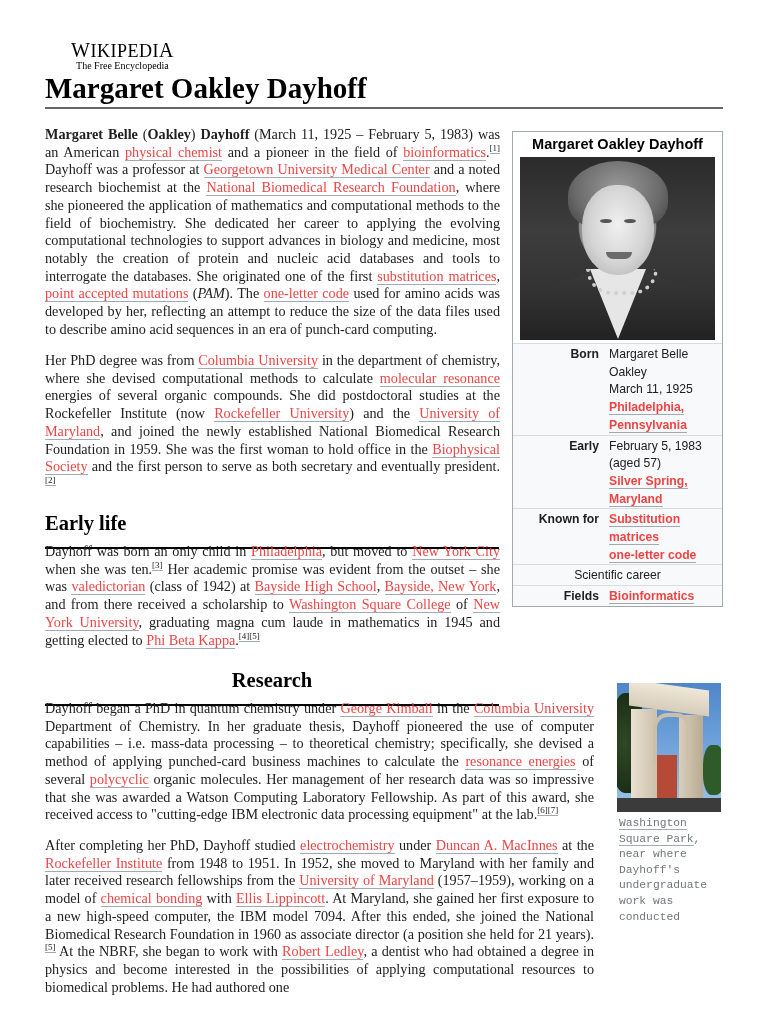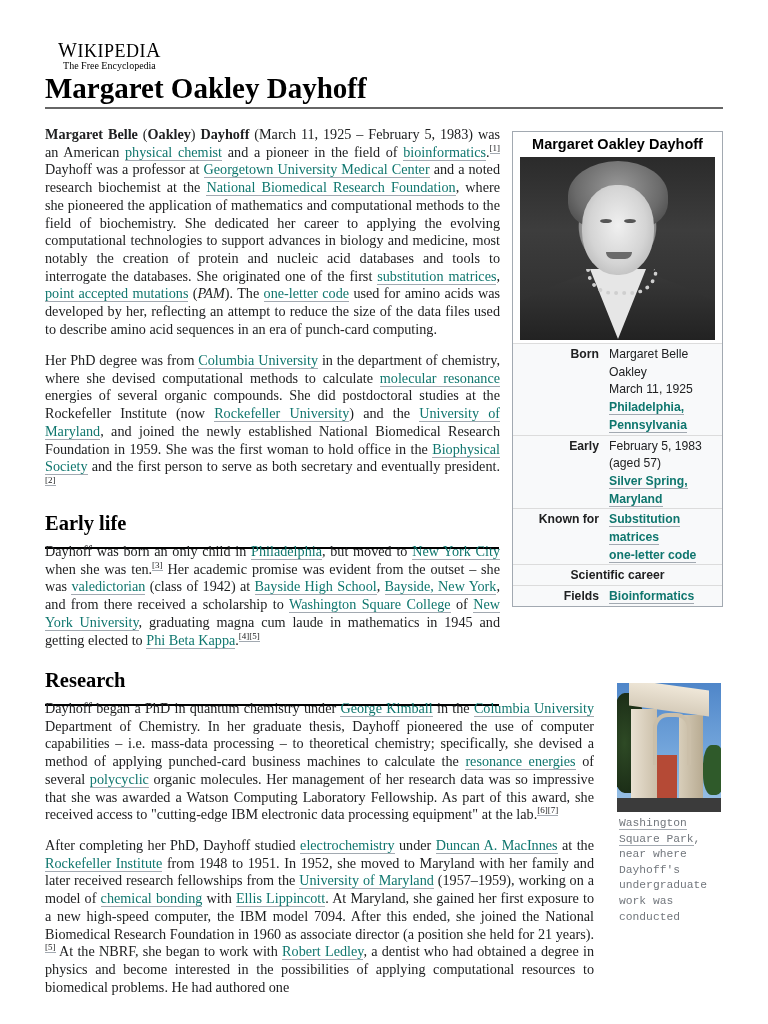--- a/index.html
+++ b/index.html
@@ -1,24 +1,24 @@
 <!DOCTYPE html>
 <html><head>
   <meta charset="utf-8">
   <style>
     html, body { margin: 0; padding: 0; background: #ffffff; }
     body {
       width: 768px; height: 1024px; overflow: hidden; position: relative;
       font-family: "Liberation Serif", serif; color: #202122;
     }
-    a.lk { color: #0f766e; text-decoration: none; border-bottom: 1px solid #a2a9b1; cursor: pointer; }
+    a.lk { color: #ef4444; text-decoration: none; border-bottom: 1px solid #a2a9b1; cursor: pointer; }
     sup.ref { font-size: 9px; line-height: 0; vertical-align: super; }
     sup.ref a { color: #202122; text-decoration: none; border-bottom: 1px solid #a2a9b1; }
 
-    .logo { position: absolute; left: 58px; top: 41px; text-align: center; }
+    .logo { position: absolute; left: 71px; top: 41px; text-align: center; }
     .logo-word { font-family: "Liberation Serif", serif; font-size: 18px; letter-spacing: 0.5px; line-height: 18px; color: #000; font-variant: small-caps; }
     .logo-word .big { font-size: 20px; }
     .logo-tag { font-family: "Liberation Serif", serif; font-size: 10px; line-height: 12px; color: #000; }
 
     .page-title {
       position: absolute; left: 45px; top: 70px; width: 678px;
       font-family: "Liberation Serif", serif; font-weight: bold; font-size: 29px; line-height: 36px;
       margin: 0; padding-bottom: 1px; border-bottom: 2px solid #666;
       color: #000;
     }
@@ -27,21 +27,21 @@
       position: absolute; left: 45px; width: 455px;
       font-size: 14.2px; line-height: 17.7px; text-align: justify; margin: 0;
     }
     .para.wide { width: 549px; }
 
     .h2 {
       position: absolute; left: 45px; width: 454px;
       font-family: "Liberation Serif", serif; font-weight: bold; font-size: 20.5px; line-height: 24px;
       margin: 0; padding-bottom: 12px; border-bottom: 2px solid #000; color: #000;
     }
-    .h2.research { width: 454px; }
+    .h2.research { width: 454px; text-align: center; }
 
     
     .infobox {
       position: absolute; left: 512px; top: 131px; width: 211px;
       border: 1px solid #a2a9b1; background: #f8f9fa;
       font-family: "Liberation Sans", sans-serif; font-size: 12.2px; line-height: 17.7px; color: #202122;
       box-sizing: border-box;
     }
     .ib-title { text-align: center; font-weight: bold; font-size: 14.5px; line-height: 22px; padding: 1px 0 0 0; background: #fff; color: #000; }
     .ib-photo-wrap { padding: 2px 7px 3px 7px; background: #fff; }
@@ -70,21 +70,21 @@
       position: absolute; left: 70px; top: 112px; width: 56px; height: 70px; background: #e6e6e6;
       clip-path: polygon(0 0, 100% 0, 50% 100%);
     }
     .ib-photo .necklace {
       position: absolute; left: 66px; top: 112px; width: 64px; height: 22px; border-radius: 0 0 32px 32px;
       border: 4px dotted #cfcfcf; border-top: none;
     }
     .ib-table { width: 100%; border-collapse: collapse; }
     .ib-table td, .ib-table th { border-top: 1px solid #dcdcdc; vertical-align: top; padding: 2px 4px 0 4px; }
     .ib-label { font-weight: bold; width: 82px; text-align: right; }
-    .ib-section { font-weight: bold; padding: 2px 0 1px 0; }
+    .ib-section { font-weight: normal; padding: 2px 0 1px 0; }
     .ib-table td.ib-val { padding-left: 6px; }
     .ib-table a.lk { border-bottom-color: #a2a9b1; font-weight: bold; }
     .ib-label a.lk { color: #202122; }
 
     
     .thumb { position: absolute; left: 617px; top: 683px; width: 104px; font-family: Liberation Mono, monospace; }
     .thumb-img {
       width: 104px; height: 129px; position: relative; overflow: hidden;
       background: linear-gradient(180deg, #4f86c9 0%, #75a7dc 55%, #9fc4e6 100%);
     }

